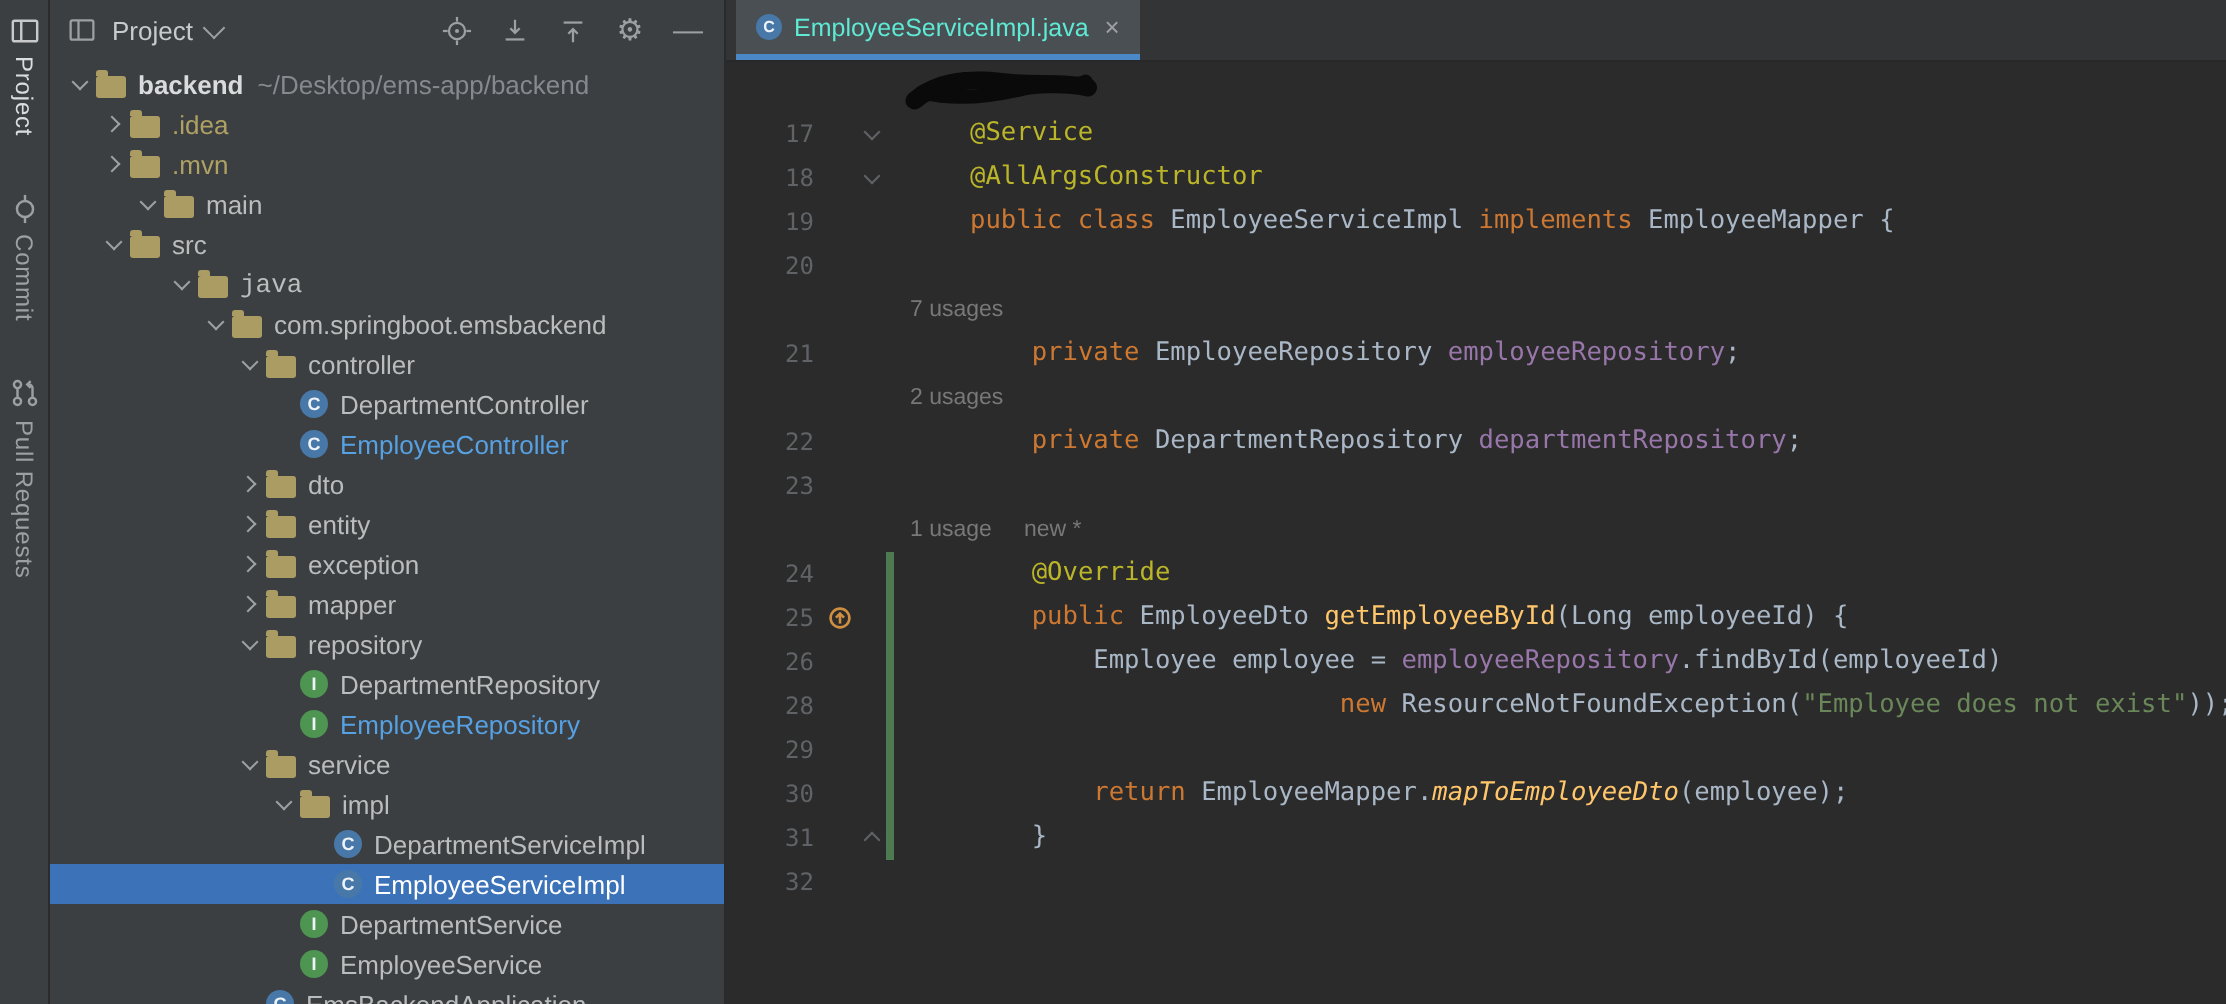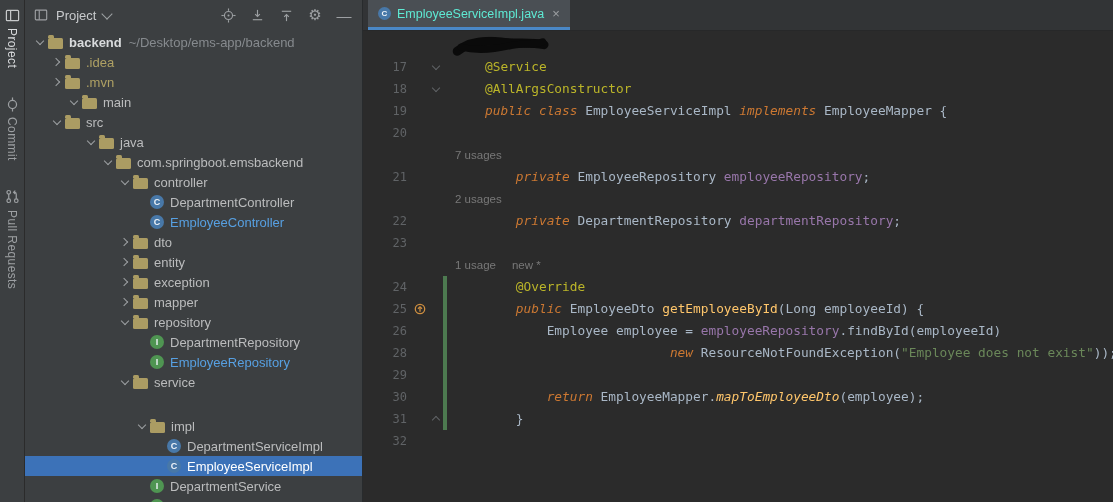--- a/index.html
+++ b/index.html
@@ -66,21 +66,21 @@
   .lnum{width:44px;flex:0 0 auto;text-align:right;color:#606366;font-size:12px;padding-right:4px;}
   .mk{width:18px;flex:0 0 auto;display:flex;align-items:center;justify-content:center;}
   .fold{width:14px;flex:0 0 auto;display:flex;align-items:center;justify-content:center;}
   .fold .fchev{width:5px;height:5px;border-right:1.4px solid #606366;border-bottom:1.4px solid #606366;}
   .fold .fchev.down{transform:rotate(45deg);margin-top:-2px;}
   .fold .fchev.up{transform:rotate(-135deg);margin-bottom:-2px;}
   .vcs{width:4px;flex:0 0 auto;align-self:stretch;background:transparent;}
   .vcs.changed{background:#4d7a50;}
   .codetxt{flex:1;padding-left:38px;white-space:pre;overflow:hidden;}
   .pln{color:#a9b7c6;}
-  .kw{color:#cc7832;font-style:italic;}
+  .kw{color:#cc7832;}
   .ann{color:#bbb529;margin-top:47px;}
   .fld{color:#9876aa;}
   .mth{color:#ffc66b;}
   .mths{color:#ffc66b;font-style:italic;}
   .str{color:#6a8759;}
   .hintline{font:11.5px/22px "Liberation Sans",sans-serif;color:#787878;padding-left:8px;}
   .hint-extra{margin-left:16px;}
   .scribble{margin-left:-34px;display:inline-block;transform:rotate(-3deg);vertical-align:middle;}
 </style>
 </head>
@@ -182,21 +182,21 @@
         <div class="tree-row" style="padding-left: 40px;">
           <span class="chev down"></span>
           <span class="titem-icon fico"></span>
           <span class="tlabel">main</span>
         </div>
         <div class="tree-row" style="padding-left: 23px;">
           <span class="chev down"></span>
           <span class="titem-icon fico"></span>
           <span class="tlabel">src</span>
         </div>
-        <div class="tree-row" style="padding-left: 57px;">
+        <div class="tree-row" style="padding-left: 57px; font-family: Liberation Mono, monospace;">
           <span class="chev down"></span>
           <span class="titem-icon fico"></span>
           <span class="tlabel">java</span>
         </div>
         <div class="tree-row" style="padding-left: 74px;">
           <span class="chev down"></span>
           <span class="titem-icon fico"></span>
           <span class="tlabel">com.springboot.emsbackend</span>
         </div>
         <div class="tree-row" style="padding-left: 91px;">
@@ -247,21 +247,21 @@
         <div class="tree-row" style="padding-left: 108px;">
           <span class="chev"></span>
           <span class="titem-icon iico">I</span>
           <span class="tlabel open">EmployeeRepository</span>
         </div>
         <div class="tree-row" style="padding-left: 91px;">
           <span class="chev down"></span>
           <span class="titem-icon fico"></span>
           <span class="tlabel">service</span>
         </div>
-        <div class="tree-row" style="padding-left: 108px; margin-top: 24px;">
+        <div class="tree-row" style="padding-left: 108px;">
           <span class="chev down"></span>
           <span class="titem-icon fico"></span>
           <span class="tlabel">impl</span>
         </div>
         <div class="tree-row" style="padding-left: 125px;">
           <span class="chev"></span>
           <span class="titem-icon cico">C</span>
           <span class="tlabel">DepartmentServiceImpl</span>
         </div>
         <div class="tree-row selected" style="padding-left: 125px;">

